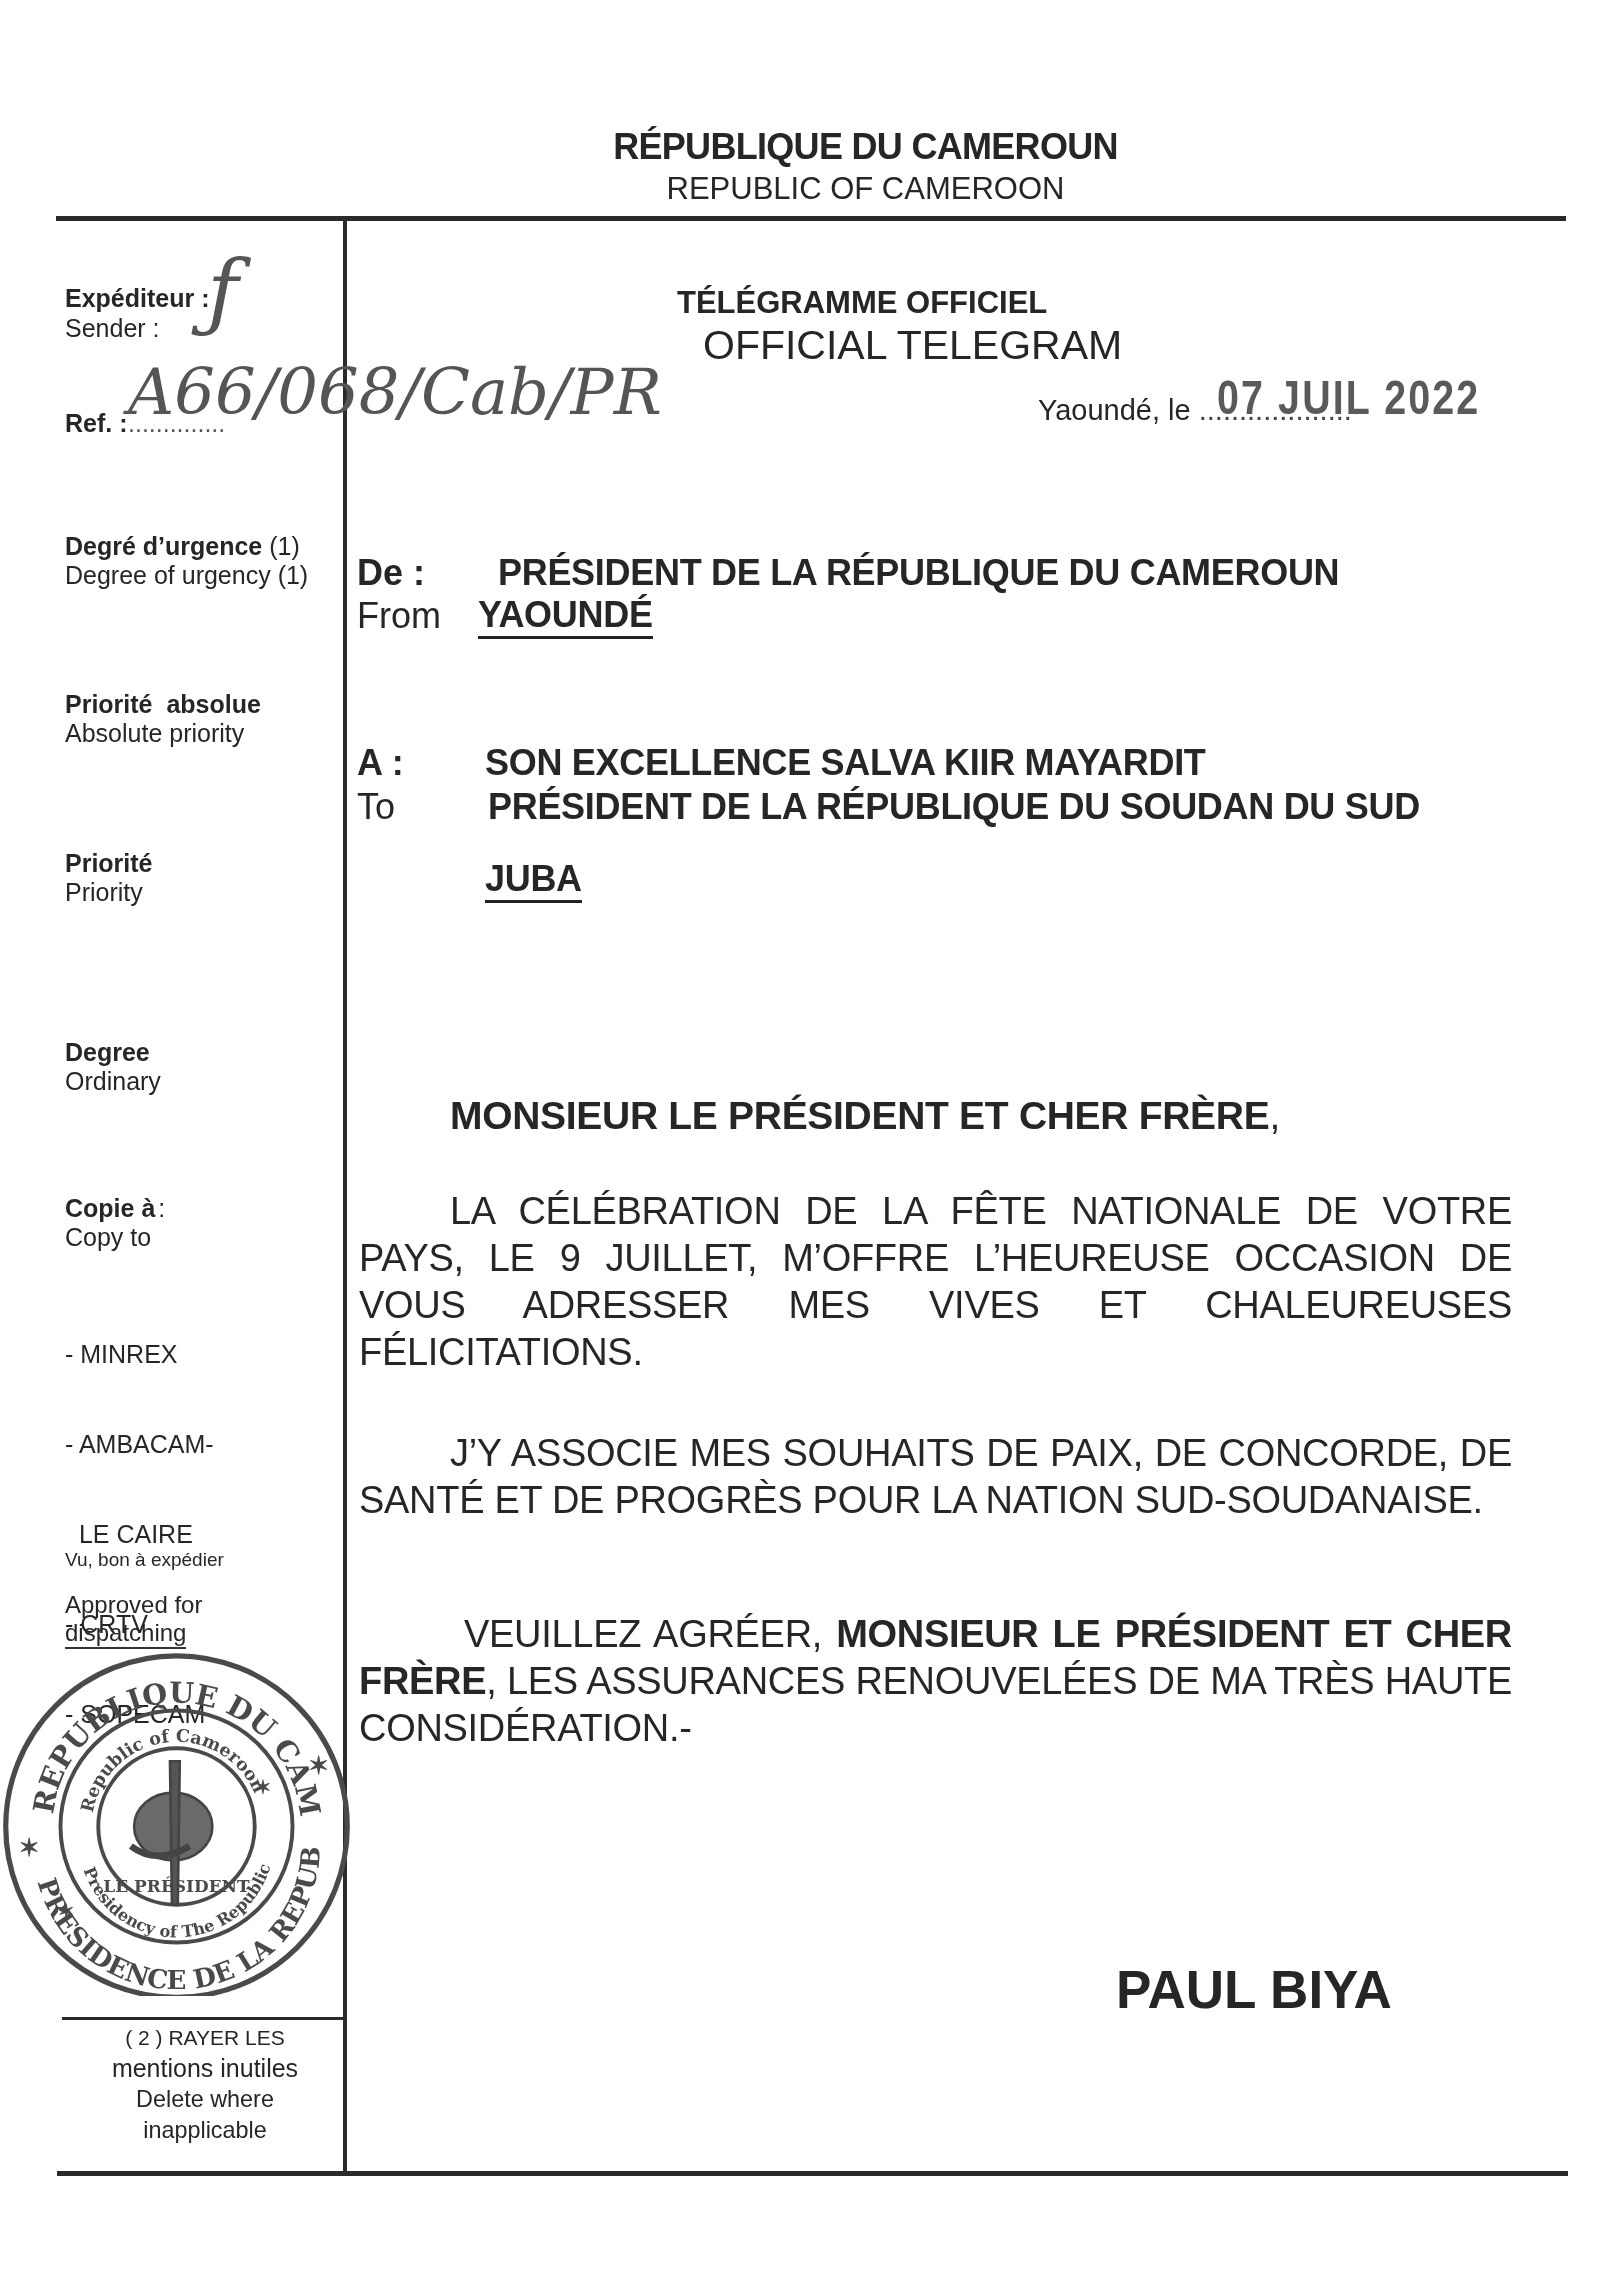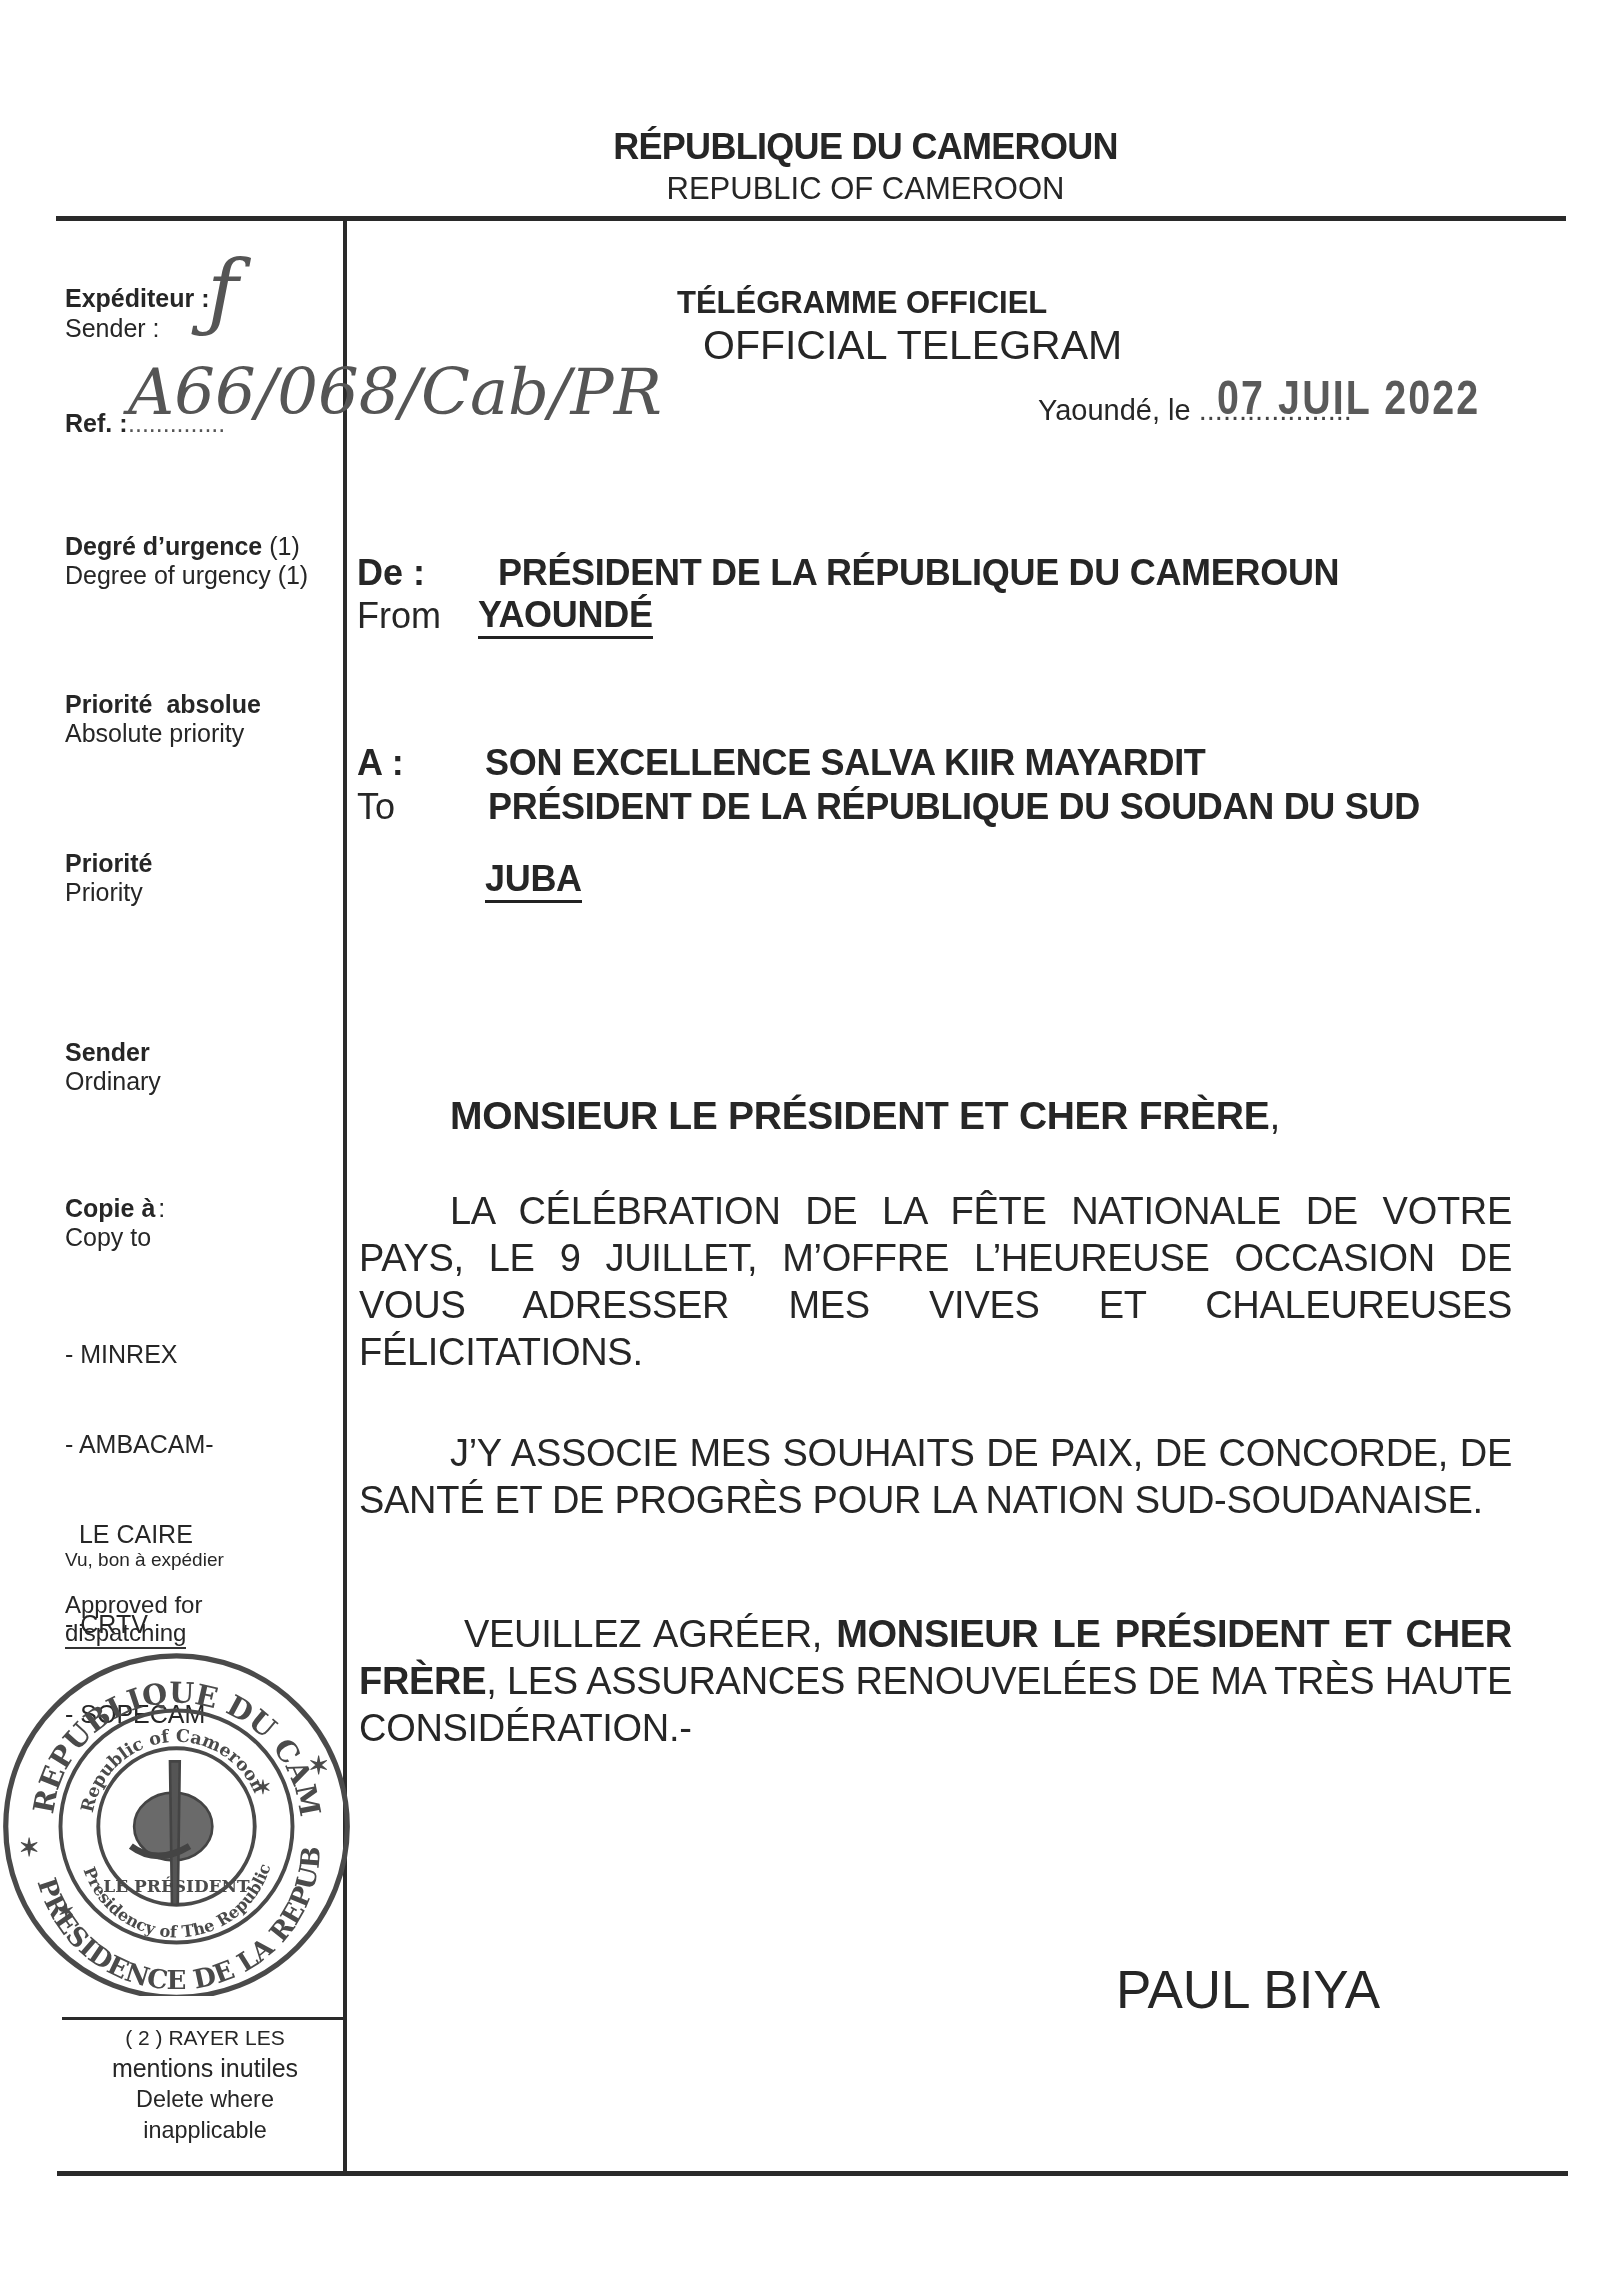--- a/index.html
+++ b/index.html
@@ -31,21 +31,21 @@
   .ul { border-bottom:3.9px solid #222; padding-bottom:1.3px; }
 
   
   .body-p { position:absolute; left:359px; width:1153px; font-size:38px; line-height:47px;
             text-align:justify; text-transform:uppercase; letter-spacing:-0.3px; }
   .indent { display:inline-block; width:91px; }
 
   
   #stamp { position:absolute; left:-6.5px; top:1631px; width:365px; height:365px; }
 
-  #sig { left:1116px; top:1959px; font-size:53px; font-weight:normal; }
+  #sig { left:1116px; top:1959px; font-size:53px; font-weight:bold; }
 </style>
 </head>
 <body>
 
 <div id="hdr-fr" class="abs">RÉPUBLIQUE DU CAMEROUN</div>
 <div id="hdr-en" class="abs">REPUBLIC OF CAMEROON</div>
 
 <div class="rule" style="left:56px; top:216px; width:1510px; height:5.2px;"></div>
 <div class="rule" style="left:343px; top:220px; width:3.9px; height:1955px;"></div>
 <div class="rule" style="left:57px; top:2171px; width:1511px; height:5.2px;"></div>
@@ -68,21 +68,21 @@
 
 <div class="side" style="top:690px;">
   <div class="lbl-fr" style="white-space:pre;">Priorité  absolue</div>
   <div class="lbl-en">Absolute priority</div>
 </div>
 <div class="side" style="top:849px;">
   <div class="lbl-fr">Priorité</div>
   <div class="lbl-en">Priority</div>
 </div>
 <div class="side" style="top:1038px;">
-  <div class="lbl-fr">Sender</div>
+  <div class="lbl-fr">Degree</div>
   <div class="lbl-en">Ordinary</div>
 </div>
 
 <div class="side" style="top:1194px;">
   <div><span class="lbl-fr">Copie à</span> <span class="lbl-en">:</span></div>
   <div class="lbl-en">Copy to</div>
   <div style="margin-top:27px; font-size:25px; line-height:30px; white-space:pre;">
     <div>- MINREX</div>
     <div>- AMBACAM-</div>
     <div>  LE CAIRE</div>

